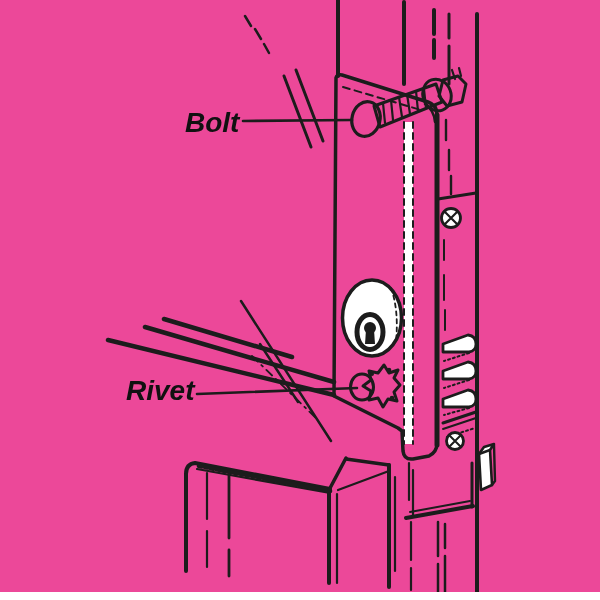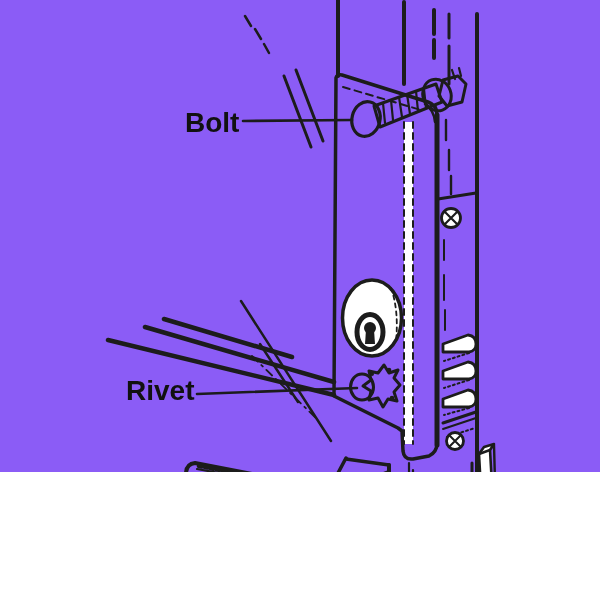--- a/index.html
+++ b/index.html
@@ -1,18 +1,18 @@
 <!DOCTYPE html>
 <html><head>
 <meta charset="utf-8">
 <style>
   html,body{margin:0;padding:0;background:#fff;}
   #stage{
-    position:relative;width:600px;height:472px;background:#8b5cf6;
-    font-family:"Liberation Sans","DejaVu Sans",sans-serif;overflow:hidden;
+    position:relative;width:600px;height:592px;background:#ec4899;
+    font-family:"Liberation Sans","DejaVu Sans",sans-serif;overflow:hidden;font-style:italic;
   }
   svg{display:block}
   .ln{stroke:#1c1c1c;fill:none;stroke-linecap:round;stroke-linejoin:round;}
   .fillwhite{fill:#ffffff;}
   .lbl{font-family:"Liberation Sans","DejaVu Sans",sans-serif;font-weight:bold;font-size:28px;fill:#111;}
 </style>
 </head>
 <body>
 
 <div id="stage">

